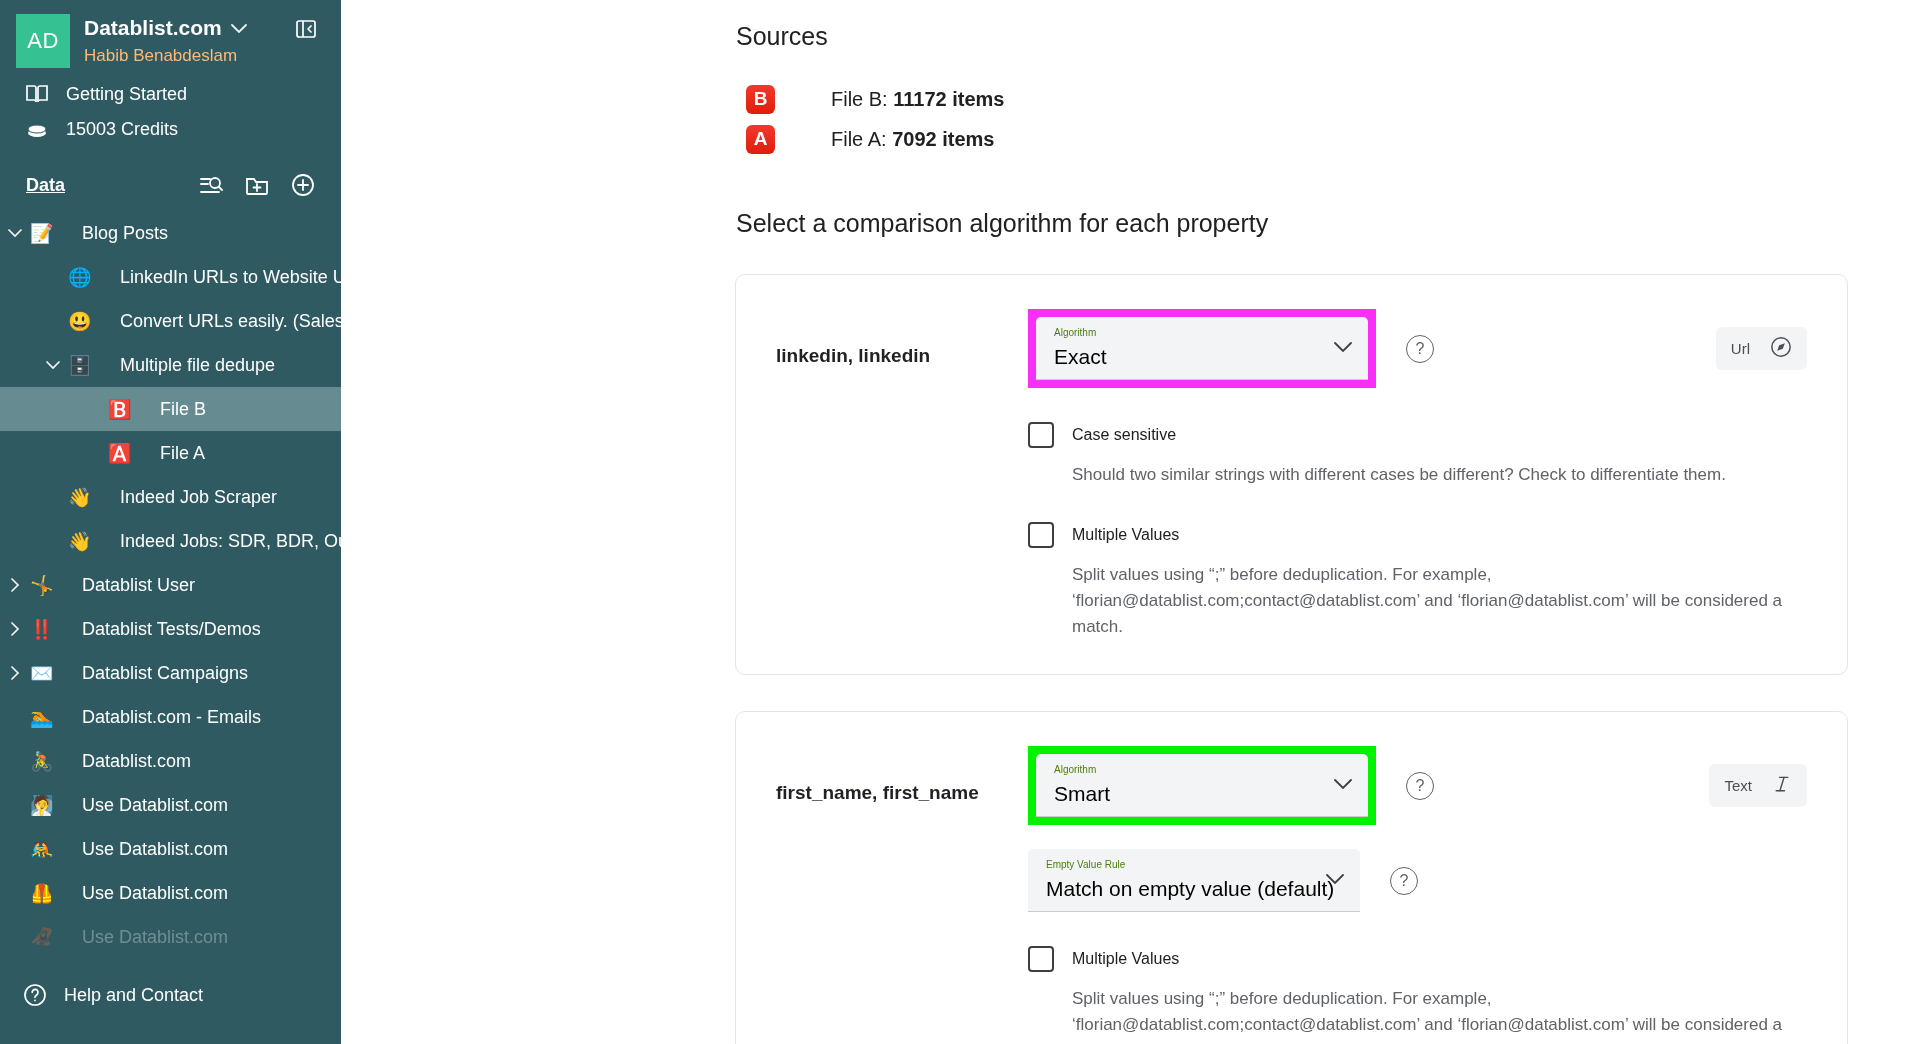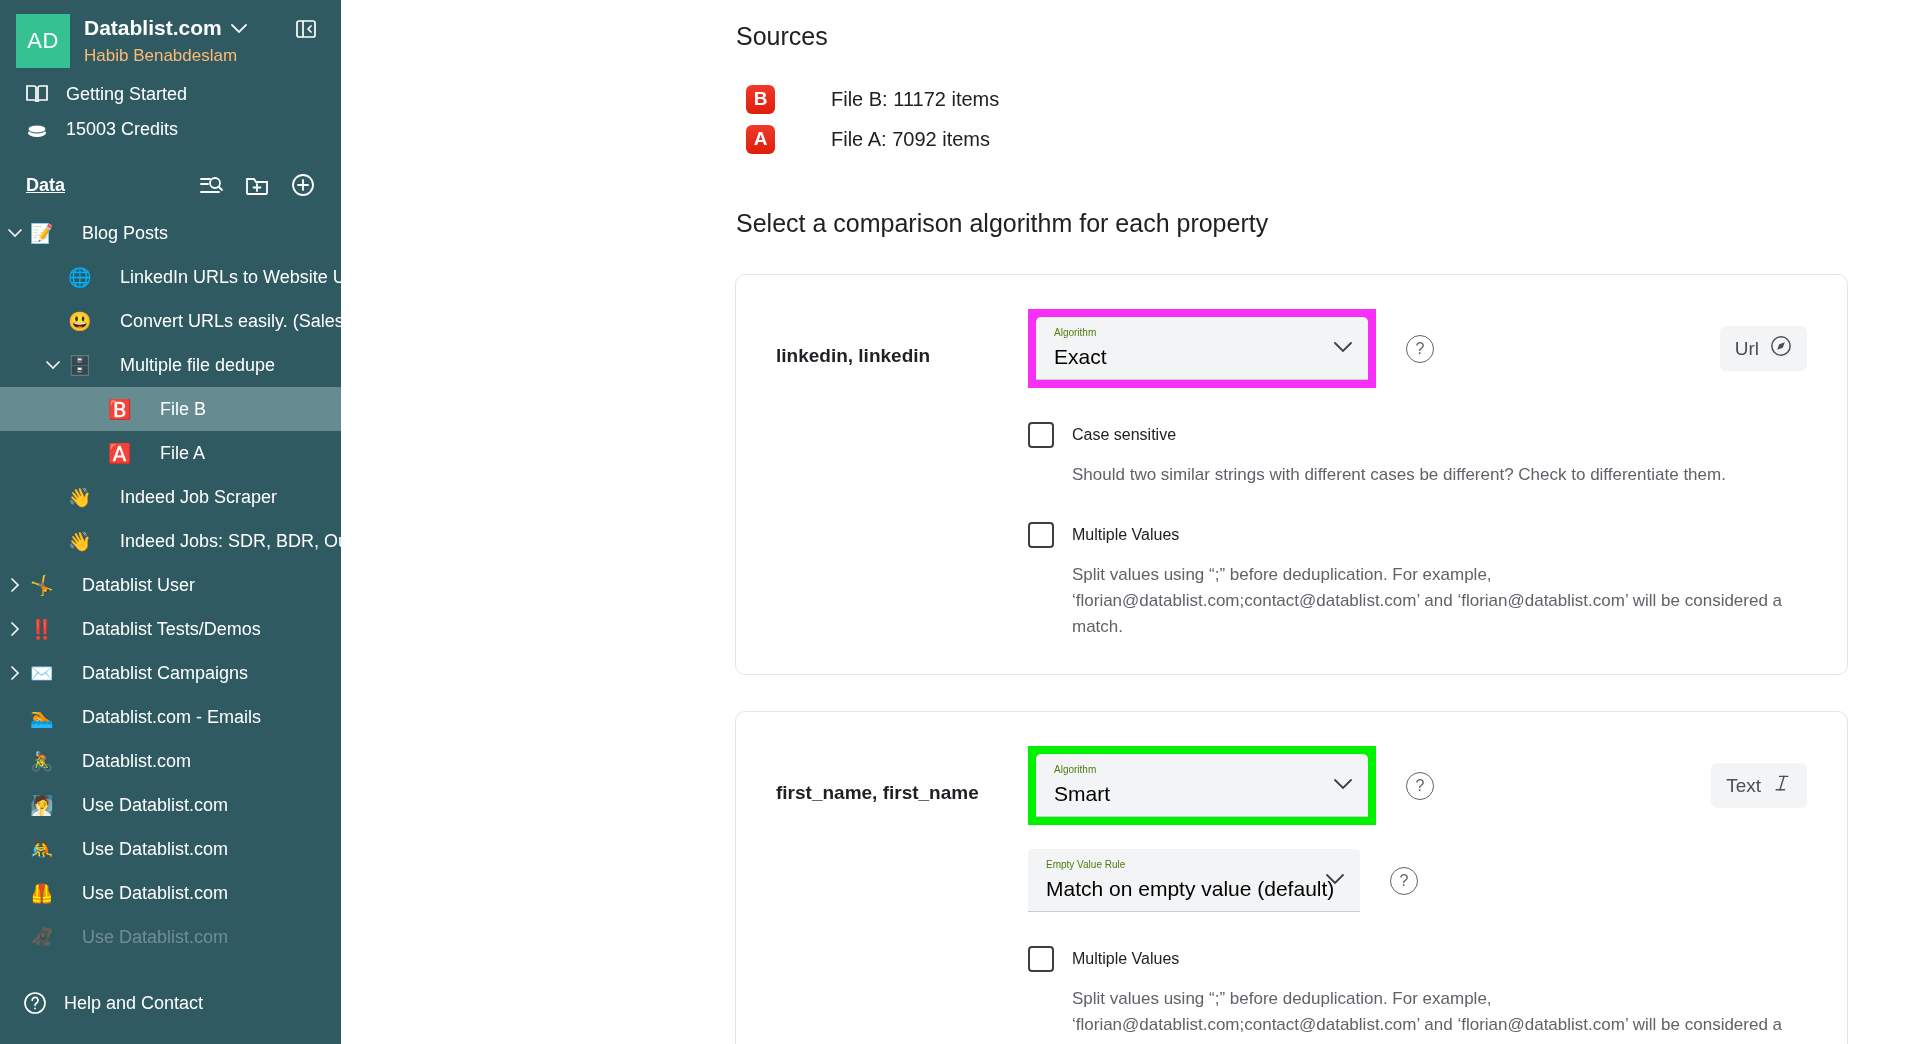--- a/index.html
+++ b/index.html
@@ -64,21 +64,21 @@
     justify-content: center; font-size: 15px; opacity: .95;
   }
   .tree-row .emo { width: 32px; flex: 0 0 32px; text-align: center; font-size: 19px; line-height: 1; }
   .tree-row .lbl { margin-left: 24px; overflow: hidden; }
   .d0 { padding-left: 4px; }
   .d1 { padding-left: 42px; }
   .d2 { padding-left: 82px; }
   .fade { opacity: .30; }
 
   .sb-bottom {
-    position: absolute; left: 0; bottom: 4px; width: 359px;
+    position: absolute; left: 0; bottom: 12px; width: 359px;
     background: #2f5a61;
     padding: 10px 0 18px 0;
   }
   .sb-bottom .sb-link { padding-left: 22px; }
 
   
   .main {
     flex: 1; height: 1044px; background: #ffffff;
     overflow: hidden; position: relative;
   }
@@ -88,21 +88,21 @@
   .src-list { margin-top: 28px; }
   .src-row { display: flex; align-items: center; height: 40px; font-size: 20px; color: #202124; }
   .src-badge {
     width: 29px; height: 29px; flex: 0 0 29px;
     background: linear-gradient(180deg,#f0392b 0%, #e01e0c 100%);
     border-radius: 6px; color: #fff; font-weight: bold; font-size: 19px;
     display: flex; align-items: center; justify-content: center;
     margin-left: 10px;
   }
   .src-txt { margin-left: 56px; }
-  .src-txt b { font-weight: normal; }
+  .src-txt b { font-weight: bold; }
 
   .sub-title { margin-top: 50px; font-size: 25px; color: #202124; font-weight: 400; }
 
   .card {
     margin-top: 36px;
     border: 1px solid #e3e5e8; border-radius: 10px;
     background: #fff;
     padding: 34px 40px 34px 20px;
     display: flex; align-items: flex-start;
     width: 1113px; margin-left: -1px;
@@ -136,23 +136,23 @@
 
   .qmark {
     width: 28px; height: 28px; border-radius: 50%;
     border: 1.8px solid #5f6368; color: #5f6368;
     font-size: 16px; display: flex; align-items: center; justify-content: center;
     margin-left: 30px; cursor: pointer; flex: 0 0 28px;
   }
 
   .type-badge {
     margin-left: auto;
-    display: flex; align-items: center; gap: 11px;
+    display: flex; align-items: center; gap: 20px;
     background: #f3f4f5; border-radius: 6px;
-    padding: 9px 15px; font-size: 19px; color: #4a4f55;
+    padding: 9px 15px; font-size: 15px; color: #4a4f55;
     cursor: pointer;
   }
 
   .check-block { margin-top: 34px; }
   .check-row { display: flex; align-items: center; gap: 18px; }
   .checkbox {
     width: 26px; height: 26px; border: 2px solid #3c4043; border-radius: 4px;
     background: #fff; cursor: pointer; flex: 0 0 26px;
   }
   .check-lbl { font-size: 16px; color: #202124; }

